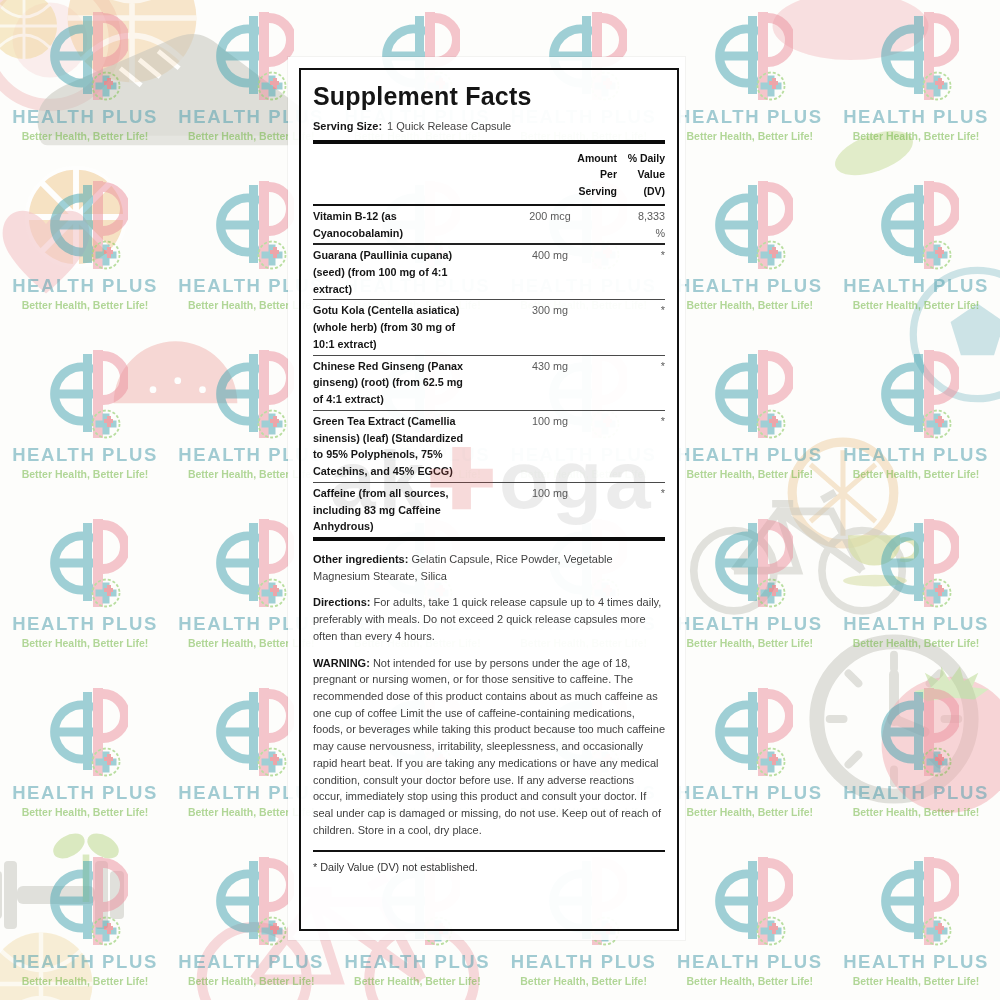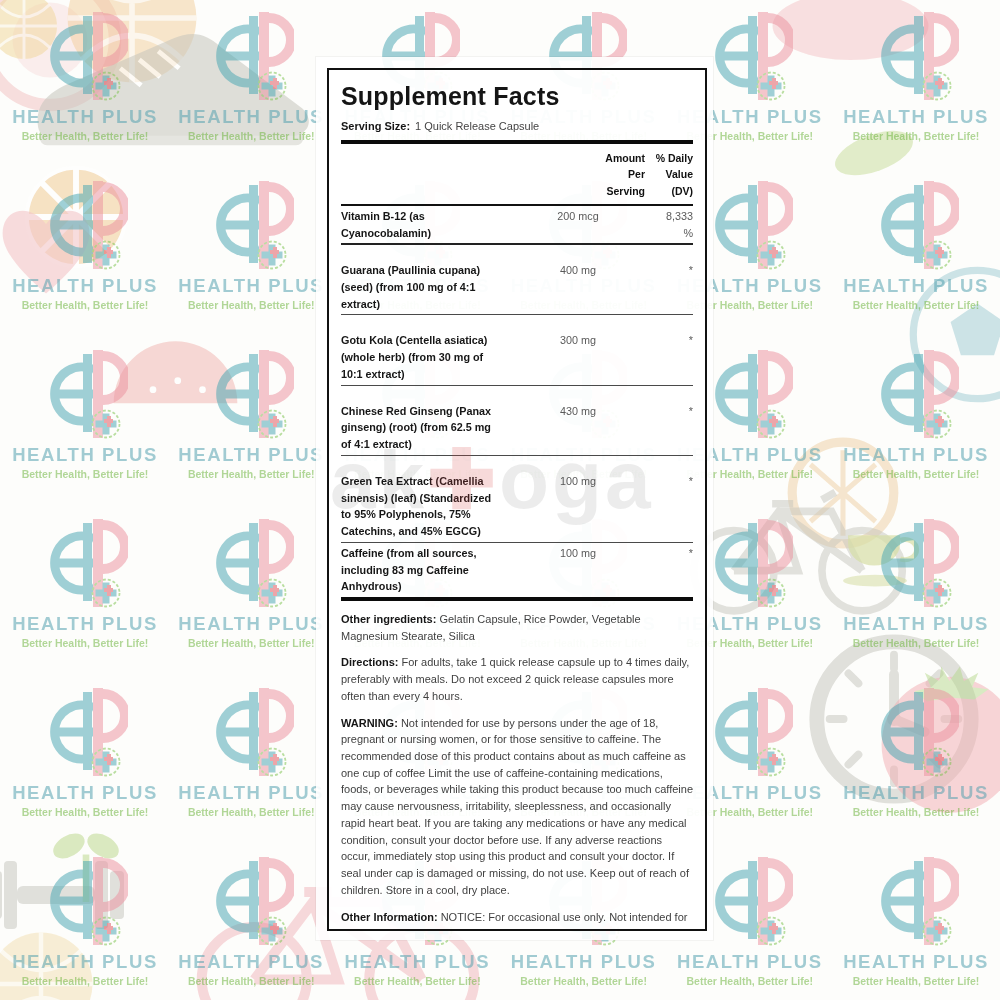--- a/index.html
+++ b/index.html
@@ -10,39 +10,39 @@
   .decor{position:absolute;}
   .wm{position:absolute;width:166px;text-align:center;opacity:.52;}
   .wm svg{display:block;margin:0 auto;}
   .wm-brand{font-size:18.5px;font-weight:bold;letter-spacing:1.6px;
             color:#4f9fae;white-space:nowrap;margin-top:2px;}
   .wm-tag{font-size:10.5px;font-weight:bold;color:#6cb43c;white-space:nowrap;margin-top:2px;}
   .photo-wm{position:absolute;left:330px;top:432px;z-index:3;font-weight:bold;
             font-size:82px;letter-spacing:3px;color:rgba(70,70,70,.10);white-space:nowrap;}
   .photo-wm .wm-plus{color:rgba(215,70,70,.20);}
   
-  .sheet{position:absolute;left:316px;top:57px;width:397px;height:883px;
+  .sheet{position:absolute;left:288px;top:57px;width:397px;height:883px;
          background:rgba(255,255,255,.90);z-index:2;box-shadow:0 0 0 1px rgba(0,0,0,.04);}
   .panel{position:absolute;left:11px;top:11px;width:380px;height:863px;
          border:2px solid #111;background:rgba(255,255,255,.55);
          box-sizing:border-box;padding:10px 12px 8px 12px;overflow:hidden;color:#111;}
   .panel h1{margin:2px 0 9px 0;font-size:25px;letter-spacing:.2px;color:#151515;}
   .kv{font-size:11px;margin:7px 0;color:#444;}
   .kv .b{font-weight:bold;color:#151515;margin-right:5px;}
   .hdr-row{display:flex;border-top:4.5px solid #0b0b0b;border-bottom:2px solid #111;
            padding:6px 0 5px 0;margin-top:8px;}
   .hdr-sp{flex:1;}
   .amt-h{width:52px;text-align:right;font-size:10.5px;font-weight:bold;line-height:1.55;}
   .dv-h{width:46px;text-align:right;font-size:10.5px;font-weight:bold;line-height:1.55;margin-left:2px;}
   .row{display:flex;padding:2px 0;gap:48px;}
   .row .nm{flex:1;padding-right:10px;font-weight:bold;font-size:10.8px;line-height:1.55;color:#161616;}
   .row .amt{width:42px;text-align:center;font-size:10.8px;line-height:1.55;color:#5a5a5a;}
   .row .dv{width:36px;margin-left:10px;text-align:right;font-size:10.8px;line-height:1.55;color:#5a5a5a;}
   .sep-strong{border-bottom:2px solid #222;}
-  .sep-thin{border-bottom:1px solid #4a4a4a;margin-top:15px;}
+  .sep-thin{border-bottom:1px solid #4a4a4a;}
   .sep-heavy{border-bottom:4.5px solid #0b0b0b;}
   .sec{font-size:11px;line-height:1.52;color:#3f3f3f;margin:10px 0;}
   .sec .lead{font-weight:bold;color:#151515;margin-top:8px;}
   .footnote{border-top:2px solid #111;margin-top:11px;padding-top:9px;
             font-size:10.8px;color:#333;}
 </style>
 </head>
 <body>
 
 <div class="stage">
@@ -854,20 +854,17 @@
   <div class="sec">
     <span class="lead">Directions:</span>
     <span class="body">For adults, take 1 quick release capsule up to 4 times daily, preferably with meals. Do not exceed 2 quick release capsules more often than every 4 hours.</span>
   </div>
 
   <div class="sec">
     <span class="lead">WARNING:</span>
     <span class="body">Not intended for use by persons under the age of 18, pregnant or nursing women, or for those sensitive to caffeine. The recommended dose of this product contains about as much caffeine as one cup of coffee Limit the use of caffeine-containing medications, foods, or beverages while taking this product because too much caffeine may cause nervousness, irritability, sleeplessness, and occasionally rapid heart beat. If you are taking any medications or have any medical condition, consult your doctor before use. If any adverse reactions occur, immediately stop using this product and consult your doctor. If seal under cap is damaged or missing, do not use. Keep out of reach of children. Store in a cool, dry place.</span>
   </div>
 
-  <div class="sec">
-    <span class="lead">Other Information:</span>
-    <span class="body">NOTICE: For occasional use only. Not intended for use as a substitute for sleep. If fatigue or drowsiness persists or continues to recur, consult your physician.</span>
-  </div>
 </div>
+      <div class="footnote">* Daily Value (DV) not established.</div>
     </div>
   </div>
 </div>
 
 </body></html>

